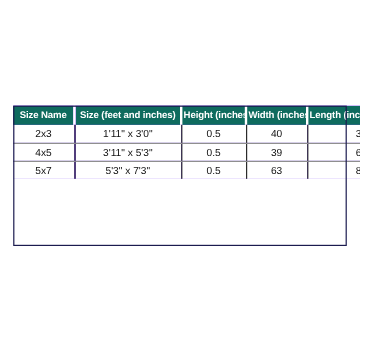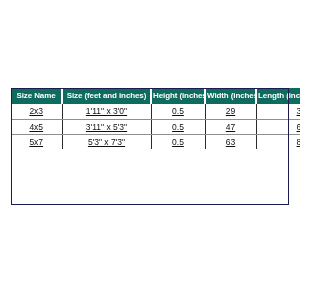--- a/index.html
+++ b/index.html
@@ -58,21 +58,20 @@
     font-size: 8.5px;
     color: #101010;
     text-align: center;
     padding: 2px 1px;
     line-height: 1.2;
     border-bottom: 1px solid #8f8f8f;
     border-right: 1px solid #2b2b2b;
     white-space: nowrap;
     overflow: hidden;
     background: #ffffff;
-    text-decoration: underline;
   }
   table.size-table tbody td.last-col {
     border-right: none;
     text-align: right;
   }
   table.size-table tbody tr:last-child td {
     border-bottom: none;
   }
   .outer-frame {
     position: absolute;
@@ -104,28 +103,28 @@
           <th class="col-height">Height (inches)</th>
           <th class="col-width">Width (inches)</th>
           <th class="last-col col-length">Length (inches)</th>
         </tr>
       </thead>
       <tbody>
         <tr>
           <td class="col-name">2x3</td>
           <td class="col-size">1'11" x 3'0"</td>
           <td class="col-height">0.5</td>
-          <td class="col-width">29</td>
+          <td class="col-width">40</td>
           <td class="last-col col-length">36</td>
         </tr>
         <tr>
           <td class="col-name">4x5</td>
           <td class="col-size">3'11" x 5'3"</td>
           <td class="col-height">0.5</td>
-          <td class="col-width">47</td>
+          <td class="col-width">39</td>
           <td class="last-col col-length">63</td>
         </tr>
         <tr>
           <td class="col-name">5x7</td>
           <td class="col-size">5'3" x 7'3"</td>
           <td class="col-height">0.5</td>
           <td class="col-width">63</td>
           <td class="last-col col-length">87</td>
         </tr>
       </tbody>

